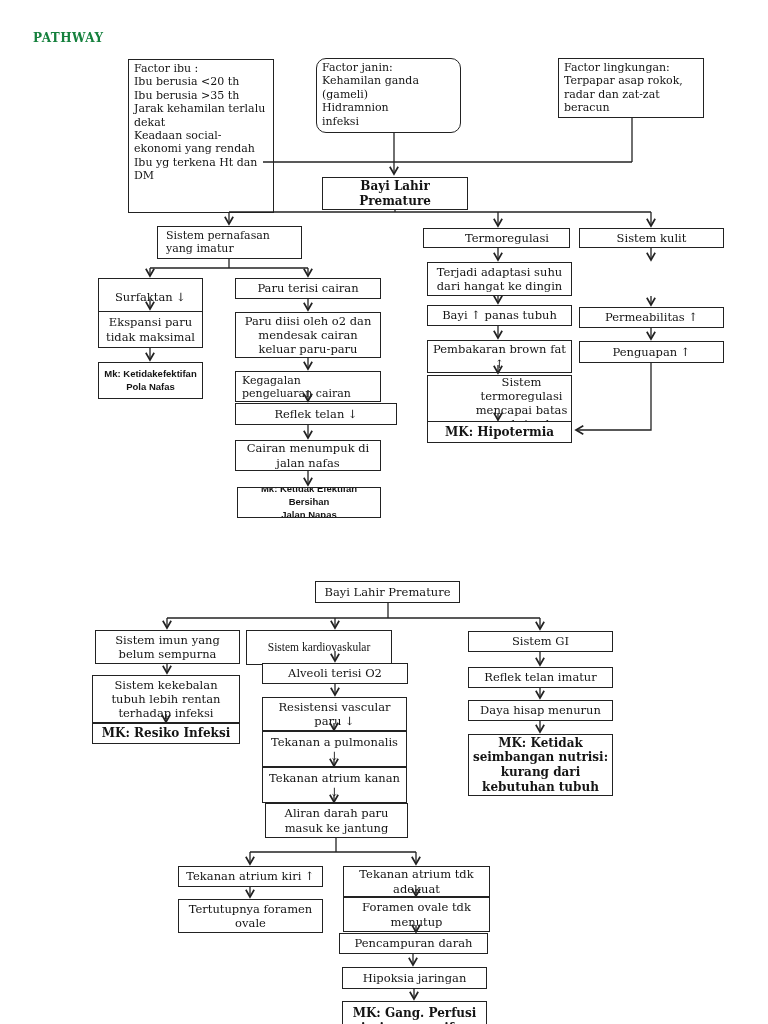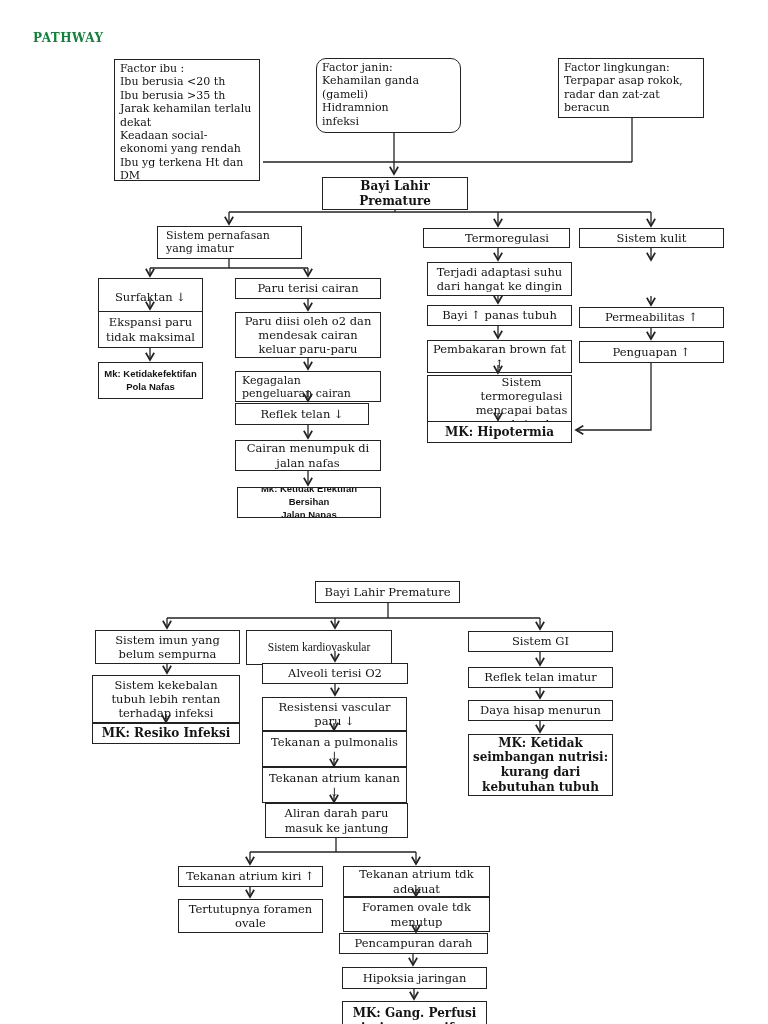--- a/index.html
+++ b/index.html
@@ -25,21 +25,21 @@
   svg.wires { position:absolute; left:0; top:0; pointer-events:none; }
   svg.wires line, svg.wires polyline { stroke:#222; stroke-width:1.3; fill:none; }
 </style>
 </head>
 <body>
 
 <div id="canvas">
 
   <div class="page-title" style="left:33px;top:31px;">PATHWAY</div>
 
-  <div class="box tl" style="left:114px;top:59px;width:146px;height:122px;">Factor ibu :
+  <div class="box tl" style="left:128px;top:59px;width:146px;height:154px;">Factor ibu :
 Ibu berusia &lt;20 th
 Ibu berusia &gt;35 th
 Jarak kehamilan terlalu
 dekat
 Keadaan social-
 ekonomi yang rendah
 Ibu yg terkena Ht dan
 DM</div>
   <div class="box tl" style="left:316px;top:58px;width:145px;height:75px;border-radius:10px;">Factor janin:
 Kehamilan ganda
@@ -72,21 +72,21 @@
   <div class="box" style="left:579px;top:307px;width:145px;height:21px;">Permeabilitas ↑</div>
 
   <div class="box sans" style="left:98px;top:362px;width:105px;height:37px;">Mk: Ketidakefektifan
 Pola Nafas</div>
   <div class="box tl" style="left:235px;top:371px;width:146px;height:31px;padding-left:6px;">Kegagalan
 pengeluaran cairan</div>
   <div class="box" style="left:427px;top:340px;width:145px;height:33px;">Pembakaran brown fat
 ↑</div>
   <div class="box" style="left:579px;top:341px;width:145px;height:22px;">Penguapan ↑</div>
 
-  <div class="box" style="left:235px;top:403px;width:134px;height:22px;">Reflek telan ↓</div>
+  <div class="box" style="left:235px;top:403px;width:162px;height:22px;">Reflek telan ↓</div>
   <div class="box" style="left:427px;top:375px;width:145px;height:56px;padding-left:47px;">Sistem termoregulasi
 mencapai batas
 maksimal</div>
   <div class="box b" style="left:427px;top:421px;width:145px;height:22px;">MK: Hipotermia</div>
   <div class="box" style="left:235px;top:440px;width:146px;height:31px;">Cairan menumpuk di
 jalan nafas</div>
   <div class="box sans" style="left:237px;top:487px;width:144px;height:31px;">Mk: Ketidak Efektifan Bersihan
 Jalan Napas</div>
 
   <div class="box" style="left:315px;top:581px;width:145px;height:22px;">Bayi Lahir Premature</div>

